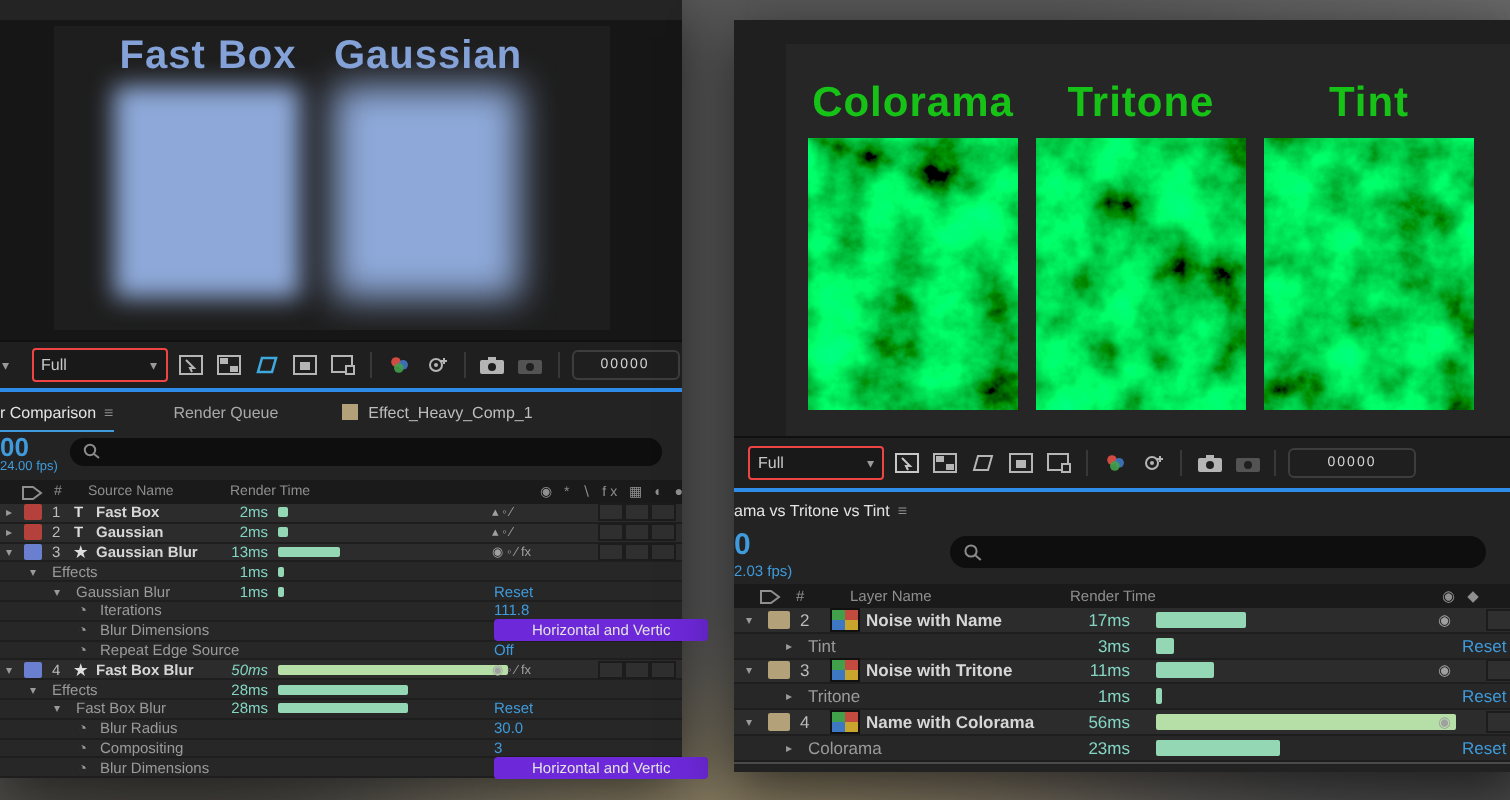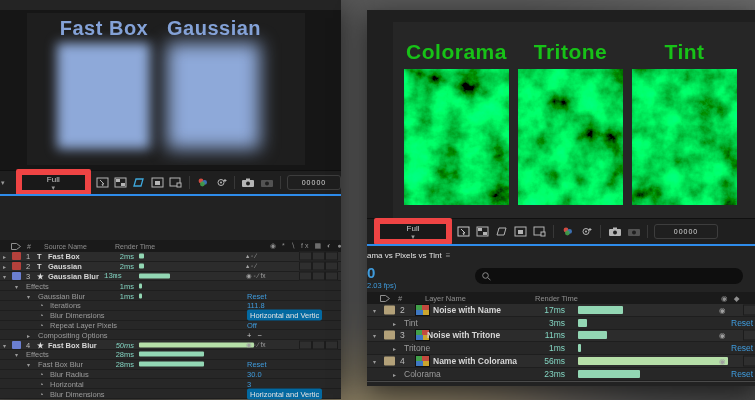--- a/index.html
+++ b/index.html
@@ -24,21 +24,21 @@
   .blurrect{position:absolute;top:30px;width:93px;height:106px;}
   .viewerR{position:absolute;left:0;top:0;width:392px;height:208px;background:#1f1f1f;}
   .compR{position:absolute;left:26px;top:12px;width:366px;height:196px;background:#262626;overflow:hidden;}
   .vlabelR{position:absolute;top:18px;width:105px;text-align:center;font-weight:bold;font-size:21px;letter-spacing:.5px;}
   .tex{position:absolute;top:47px;width:105px;height:136px;display:block;}
 
   
   .toolbar{position:absolute;left:0;width:100%;height:24px;background:#1f1f1f;border-top:1px solid #101010;display:flex;align-items:center;gap:4px;box-sizing:border-box;}
   #leftwin .toolbar{top:170px;}
   #rightwin .toolbar{top:208px;height:26px;}
-  .zoomsel{display:flex;align-items:center;justify-content:space-between;width:58px;height:15px;margin-left:7px;padding:0 4px;background:#191919;border:6px solid #ef4444;border-radius:2px;color:#c8c8c8;font-size:8px;flex-direction:column;}
+  .zoomsel{display:flex;align-items:center;justify-content:space-between;width:58px;height:15px;margin-left:7px;padding:0 4px;background:#191919;border:1px solid #ef4444;border-radius:2px;color:#c8c8c8;font-size:8px;}
   .zoomsel .chev{color:#9a9a9a;font-size:7px;}
   .tico{width:15px;height:15px;display:flex;align-items:center;justify-content:center;}
   .tico svg{display:block;}
   .tdiv{width:1px;height:13px;background:#383838;margin:0 2px;}
   .tcode{height:13px;min-width:44px;border:1px solid #3d3d3d;border-radius:3px;color:#d5d5d5;font-size:7px;letter-spacing:1px;display:flex;align-items:center;justify-content:center;padding:0 4px;}
   .blueline{position:absolute;left:0;width:100%;height:2px;background:#2e8ceb;}
   #leftwin .blueline{top:194px;}
   #rightwin .blueline{top:234px;}
 
   
@@ -79,21 +79,21 @@
   .trow.layer{background:#2c2c2c;}
   .trow span{position:absolute;top:50%;transform:translateY(-50%);white-space:nowrap;}
   .tw{color:#9a9a9a;}
   .sw-ico{color:#a0a0a0;}
   .lname{color:#d6d6d6;}
   .gname{color:#9b9b9b;}
   .time{text-align:right;color:#84d6c3;}
   .bar{position:absolute;top:50%;transform:translateY(-50%);border-radius:1px;}
   .val-link{color:#3f9bdc;}
   .val-plain{color:#cfcfcf;letter-spacing:2px;}
-  .val-drop{background:#0369a1;color:#e2e2e2;border-radius:2px;padding:1px 3px;overflow:hidden;}
+  .val-drop{background:#6d28d9;color:#e2e2e2;border-radius:2px;padding:1px 19px;overflow:hidden;}
   .lbox{position:absolute;top:50%;transform:translateY(-50%);border-radius:1px;}
   .pbox{position:absolute;top:50%;transform:translateY(-50%);background:#2f2f2f;border:1px solid #1c1c1c;}
   .thumb{position:absolute;top:50%;transform:translateY(-50%);width:13px;height:10px;border:1px solid #111;
          background:conic-gradient(#c24a3e 0 25%, #caa52e 0 50%, #3f78c2 0 75%, #41a04a 0);}
   .endline{position:absolute;left:0;width:100%;height:1px;background:#4a4a4a;}
 </style>
 </head>
 <body>
 
 <svg width="0" height="0" style="position:absolute">
@@ -189,21 +189,37 @@
           <svg width="14" height="11">
             <rect x="1" y="3" width="12" height="7" rx="1" fill="#b5b5b5"></rect>
             <circle cx="7" cy="6.5" r="2" fill="#1f1f1f"></circle>
           </svg>
         </div>
       <div class="tdiv"></div>
       <div class="tcode">00000</div>
     </div>
     <div class="blueline"></div>
 
-
+    <div class="tabbar">
+      <span class="tab active"><span>r Comparison</span><span class="menu">≡</span></span>
+      <span class="tab" style="margin-left:16px">Render Queue</span>
+      <span class="compchip"></span>
+      <span class="compname">Effect_Heavy_Comp_1</span>
+    </div>
+
+    <div class="timezone">
+      <span class="bigtime">00</span>
+      <span class="fps">24.00 fps)</span>
+      <div class="search">
+        <svg width="10" height="10">
+            <circle cx="4" cy="4" r="2.6" fill="none" stroke="#8a8a8a"></circle>
+            <path d="M6 6 L8.5 8" stroke="#8a8a8a"></path>
+          </svg>
+      </div>
+    </div>
 
     <div class="colhead">
       <svg style="position:absolute;left:10px;top:2px" width="12" height="9">
           <path d="M1.5 1.5 h5 l4 3 -4 3 h-5 z" fill="none" stroke="#8f8f8f"></path>
         </svg>
       <span style="left:27px">#</span>
       <span style="left:44px">Source Name</span>
       <span style="left:115px">Render Time</span>
       <span class="hicons" style="left:270px;font-size:7px">◉ * ∖ fx ▦ ◐ ●</span>
     </div>
@@ -233,21 +249,21 @@
           <span class="pbox" style="left: 299px; width: 11px; height: 7px;"></span>
           <span class="pbox" style="left: 312px; width: 11px; height: 7px;"></span>
           <span class="pbox" style="left: 325px; width: 11px; height: 7px;"></span>
         </div>
         <div class="trow layer" style="height: 9.8px; font-size: 7.5px;">
           <span class="tw" style="left: 3px; font-size: 6px;">▾</span>
           <span class="lbox" style="left: 12px; width: 9px; height: 8px; background: rgb(107, 127, 209);"></span>
           <span style="left: 26px; color: rgb(189, 189, 189);">3</span>
           <span style="left: 37px; color: rgb(222, 222, 222); font-weight: bold;">★</span>
           <span class="lname" style="left: 48px; font-weight: bold;">Gaussian Blur</span>
-          <span class="time" style="left: 84px; width: 38px; font-family: Liberation Mono, monospace;">13ms</span>
+          <span class="time" style="left: 96px; width: 38px;">13ms</span>
           <span class="bar" style="left: 139px; width: 31px; height: 5px; background: rgb(147, 215, 180);"></span>
           <span class="sw-ico" style="left: 246px; font-size: 6.5px;">◉ ◦ ∕ fx</span>
           <span class="pbox" style="left: 299px; width: 11px; height: 7px;"></span>
           <span class="pbox" style="left: 312px; width: 11px; height: 7px;"></span>
           <span class="pbox" style="left: 325px; width: 11px; height: 7px;"></span>
         </div>
         <div class="trow" style="height: 9.8px; font-size: 7.5px;">
           <span class="tw" style="left: 15px; font-size: 6px;">▾</span>
           <span class="gname" style="left: 26px;">Effects</span>
           <span class="time" style="left: 96px; width: 38px;">1ms</span>
@@ -265,27 +281,22 @@
           <span class="gname" style="left: 50px;">Iterations</span>
           <span class="val-link" style="left: 247px;">111.8</span>
         </div>
         <div class="trow" style="height: 9.8px; font-size: 7.5px;">
           <span class="tw" style="left: 39px;">◔</span>
           <span class="gname" style="left: 50px;">Blur Dimensions</span>
           <span class="val-drop" style="left: 247px; max-width: 88px;">Horizontal and Vertic</span>
         </div>
         <div class="trow" style="height: 9.8px; font-size: 7.5px;">
           <span class="tw" style="left: 39px;">◔</span>
-          <span class="gname" style="left: 50px;">Repeat Layer Pixels</span>
+          <span class="gname" style="left: 50px;">Repeat Edge Source</span>
           <span class="val-link" style="left: 247px;">Off</span>
-        </div>
-        <div class="trow" style="height: 9.8px; font-size: 7.5px;">
-          <span class="tw" style="left: 27px; font-size: 6px;">▸</span>
-          <span class="gname" style="left: 38px;">Compositing Options</span>
-          <span class="val-plain" style="left: 247px;">+ −</span>
         </div>
         <div class="trow layer" style="height: 9.8px; font-size: 7.5px;">
           <span class="tw" style="left: 3px; font-size: 6px;">▾</span>
           <span class="lbox" style="left: 12px; width: 9px; height: 8px; background: rgb(107, 127, 209);"></span>
           <span style="left: 26px; color: rgb(189, 189, 189);">4</span>
           <span style="left: 37px; color: rgb(222, 222, 222); font-weight: bold;">★</span>
           <span class="lname" style="left: 48px; font-weight: bold;">Fast Box Blur</span>
           <span class="time" style="left: 96px; width: 38px; font-style: italic;">50ms</span>
           <span class="bar" style="left: 139px; width: 115px; height: 5px; background: rgb(182, 223, 168);"></span>
           <span class="sw-ico" style="left: 246px; font-size: 6.5px;">◉ ◦ ∕ fx</span>
@@ -306,21 +317,21 @@
           <span class="bar" style="left: 139px; width: 65px; height: 5px; background: rgb(147, 215, 180);"></span>
           <span class="val-link" style="left: 247px;">Reset</span>
         </div>
         <div class="trow" style="height: 9.8px; font-size: 7.5px;">
           <span class="tw" style="left: 39px;">◔</span>
           <span class="gname" style="left: 50px;">Blur Radius</span>
           <span class="val-link" style="left: 247px;">30.0</span>
         </div>
         <div class="trow" style="height: 9.8px; font-size: 7.5px;">
           <span class="tw" style="left: 39px;">◔</span>
-          <span class="gname" style="left: 50px;">Horizontal</span>
+          <span class="gname" style="left: 50px;">Compositing</span>
           <span class="val-link" style="left: 247px;">3</span>
         </div>
         <div class="trow" style="height: 9.8px; font-size: 7.5px;">
           <span class="tw" style="left: 39px;">◔</span>
           <span class="gname" style="left: 50px;">Blur Dimensions</span>
           <span class="val-drop" style="left: 247px; max-width: 88px;">Horizontal and Vertic</span>
         </div>
       </div>
   </section>
 
@@ -405,21 +416,21 @@
             <rect x="1" y="3" width="12" height="7" rx="1" fill="#b5b5b5"></rect>
             <circle cx="7" cy="6.5" r="2" fill="#1f1f1f"></circle>
           </svg>
         </div>
       <div class="tdiv"></div>
       <div class="tcode" style="min-width:54px">00000</div>
     </div>
     <div class="blueline"></div>
 
     <div class="tabbar">
-      <span class="tab active"><span>ama vs Pixels vs Tint</span><span class="menu">≡</span></span>
+      <span class="tab active"><span>ama vs Tritone vs Tint</span><span class="menu">≡</span></span>
     </div>
 
     <div class="timezone">
       <span class="bigtime">0</span>
       <span class="fps">2.03 fps)</span>
       <div class="search">
         <svg width="11" height="11">
             <circle cx="4.5" cy="4.5" r="2.8" fill="none" stroke="#8a8a8a"></circle>
             <path d="M6.6 6.6 L9.4 9" stroke="#8a8a8a"></path>
           </svg>
@@ -452,21 +463,21 @@
           <span class="gname" style="left: 37px;">Tint</span>
           <span class="time" style="left: 150px; width: 48px;">3ms</span>
           <span class="bar" style="left: 211px; width: 9px; height: 8px; background: rgb(147, 215, 180);"></span>
           <span class="val-link" style="left: 364px;">Reset</span>
         </div>
         <div class="trow layer" style="height: 12.8px; font-size: 8.5px;">
           <span class="tw" style="left: 6px; font-size: 6px;">▾</span>
           <span class="lbox" style="left: 17px; width: 11px; height: 9px; background: rgb(179, 161, 121);"></span>
           <span style="left: 33px; color: rgb(189, 189, 189);">3</span>
           <span class="thumb" style="left: 48px;"></span>
-          <span class="lname" style="left: 48px; font-weight: bold; padding-left: 12px;">Noise with Tritone</span>
+          <span class="lname" style="left: 66px; font-weight: bold;">Noise with Tritone</span>
           <span class="time" style="left: 150px; width: 48px;">11ms</span>
           <span class="bar" style="left: 211px; width: 29px; height: 8px; background: rgb(147, 215, 180);"></span>
           <span class="sw-ico" style="left: 352px; font-size: 7.5px;">◉</span>
           <span class="pbox" style="left: 376px; width: 12px; height: 9px;"></span>
         </div>
         <div class="trow" style="height: 12.8px; font-size: 8.5px;">
           <span class="tw" style="left: 26px; font-size: 6px;">▸</span>
           <span class="gname" style="left: 37px;">Tritone</span>
           <span class="time" style="left: 150px; width: 48px;">1ms</span>
           <span class="bar" style="left: 211px; width: 3px; height: 8px; background: rgb(147, 215, 180);"></span>

